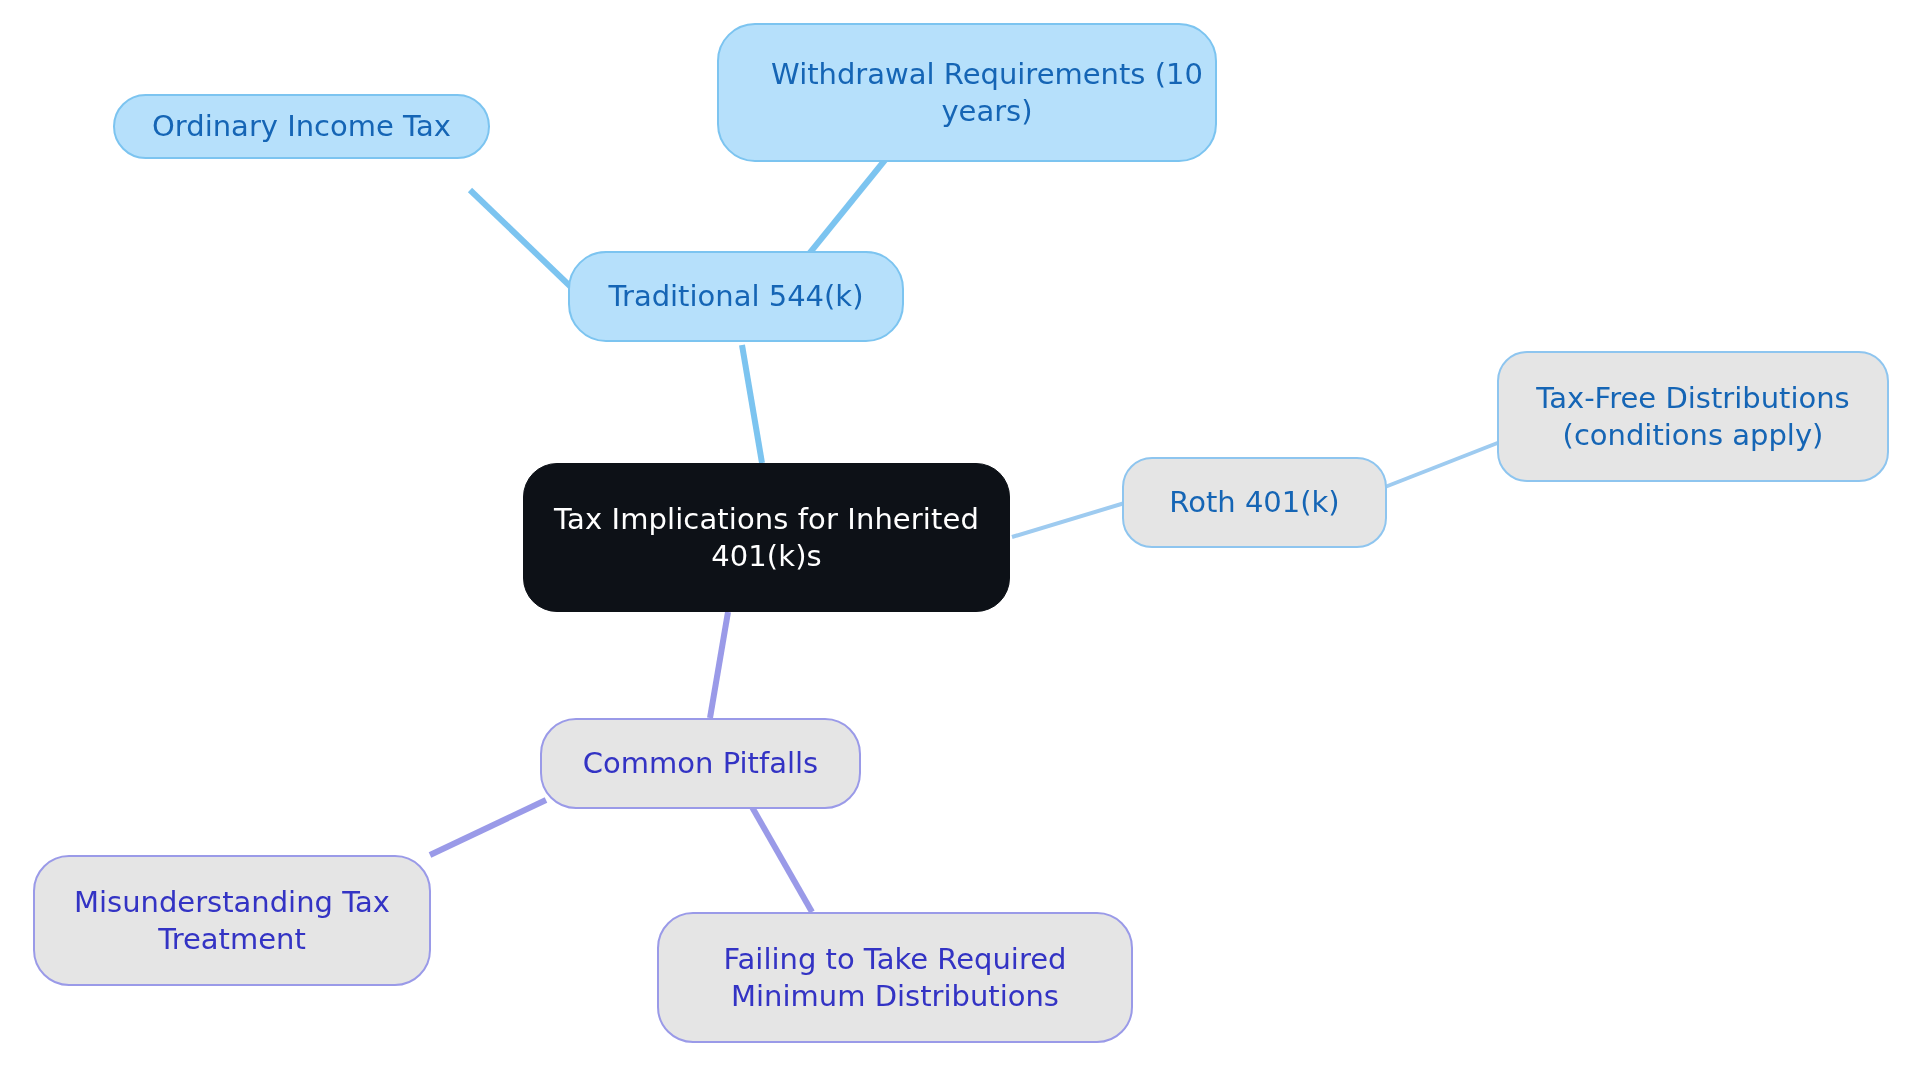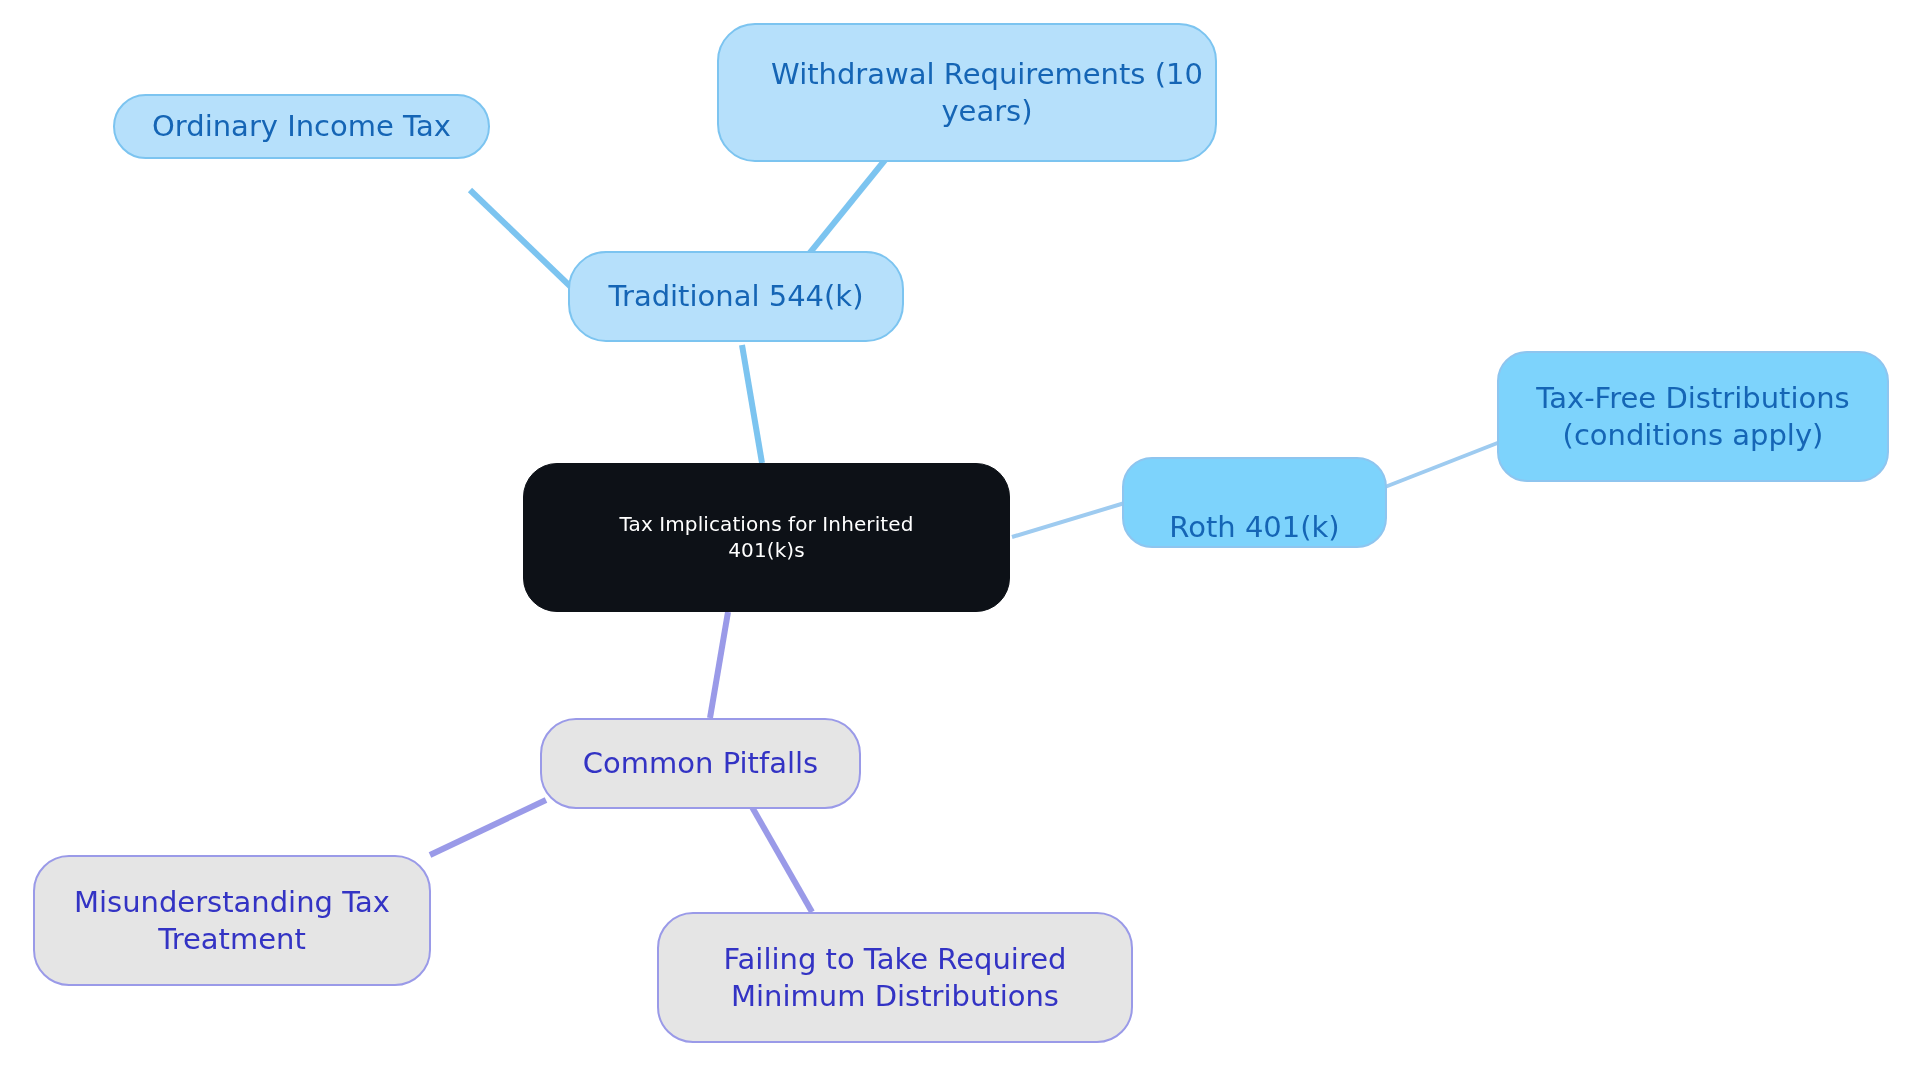--- a/index.html
+++ b/index.html
@@ -35,32 +35,32 @@
     text-align: center;
     line-height: 1.26;
     white-space: pre-line;
     -webkit-font-smoothing: antialiased;
   }
   .node-root {
     background: #0d1117;
     color: #ffffff;
     border: 1px solid #0d1117;
     border-radius: 34px;
-    font-size: 20px;
+    font-size: 29px;
     letter-spacing: 0.1px;
   }
   .node-blue-strong {
     background: #b6e0fb;
     color: #1565b5;
     border: 2px solid #7cc4f0;
     border-radius: 38px;
     font-size: 29px;
   }
   .node-blue-soft {
-    background: #7dd3fc;
+    background: #e5e5e5;
     color: #1565b5;
     border: 2px solid #8ec5ef;
     border-radius: 30px;
     font-size: 29px;
   }
   .node-purple {
     background: #e5e5e5;
     color: #3333c4;
     border: 2px solid #9a9ae8;
     border-radius: 36px;
@@ -94,21 +94,21 @@
 
   <div class="node node-blue-strong" style="left:568px; top:251px; width:336px; height:91px;">
     <span>Traditional 544(k)</span>
   </div>
 
   <div class="node node-blue-soft" style="left:1497px; top:351px; width:392px; height:131px;">
     <span>Tax-Free Distributions
 (conditions apply)</span>
   </div>
 
-  <div class="node node-blue-soft" style="left:1122px; top:457px; width:265px; height:91px;align-items:flex-end;">
+  <div class="node node-blue-soft" style="left:1122px; top:457px; width:265px; height:91px;">
     <span>Roth 401(k)</span>
   </div>
 
   <div class="node node-root" style="left:523px; top:463px; width:487px; height:149px;">
     <span>Tax Implications for Inherited
 401(k)s</span>
   </div>
 
   <div class="node node-purple" style="left:540px; top:718px; width:321px; height:91px;">
     <span>Common Pitfalls</span>

